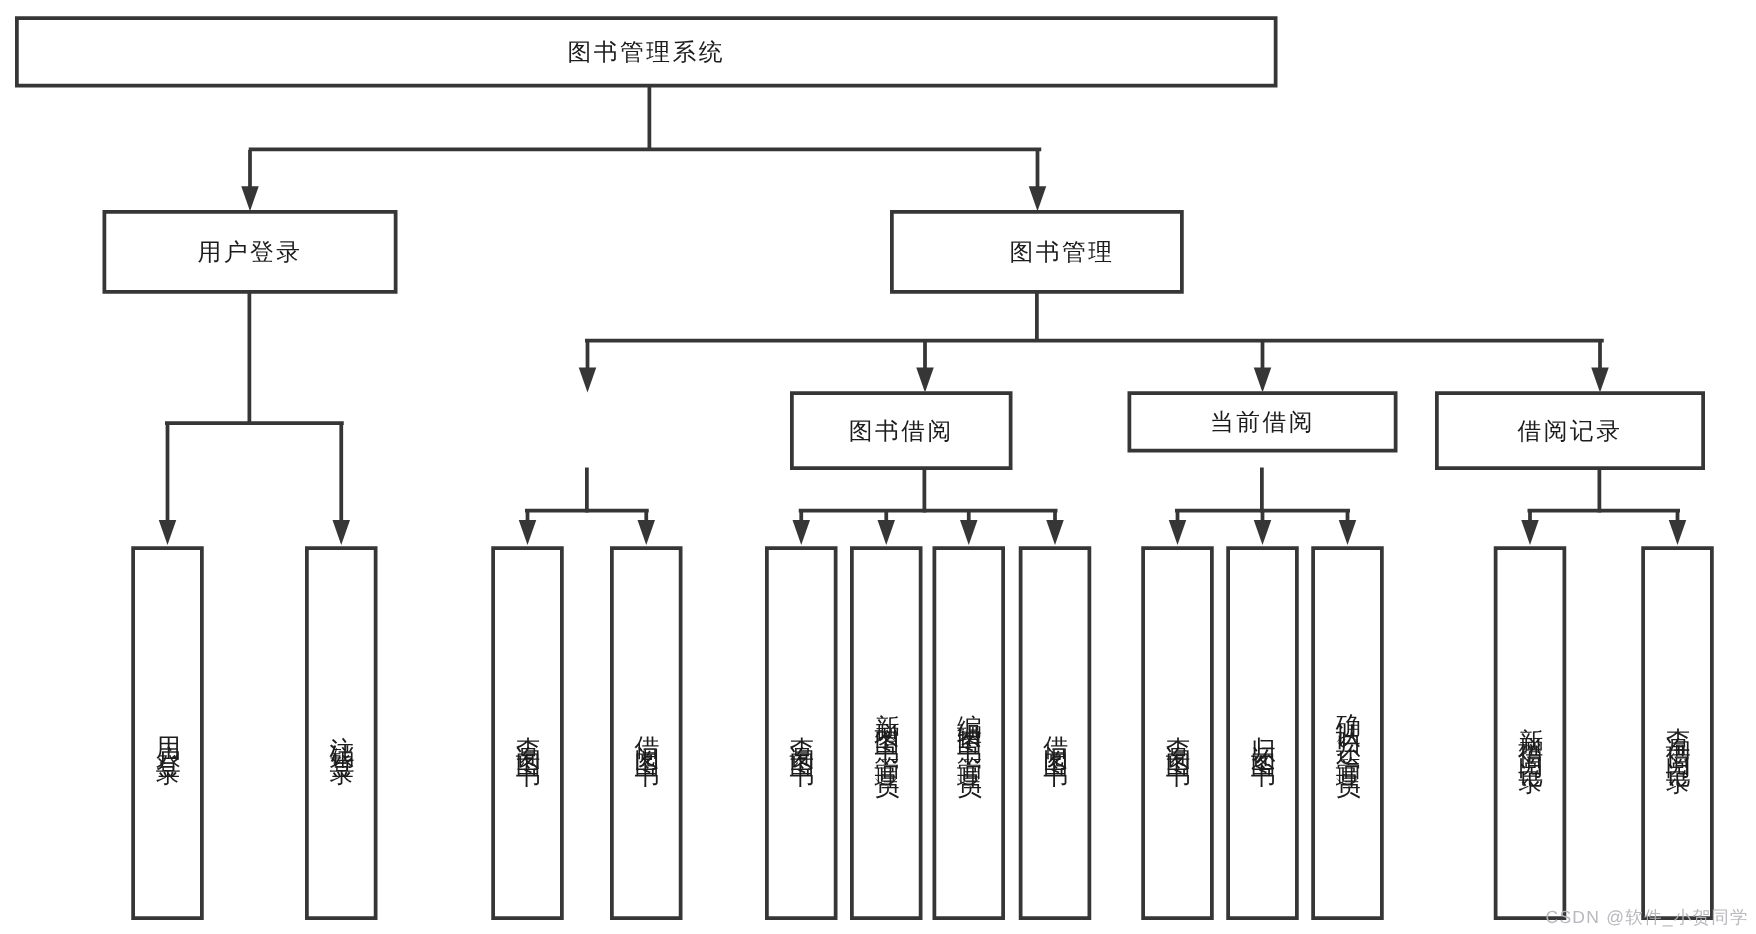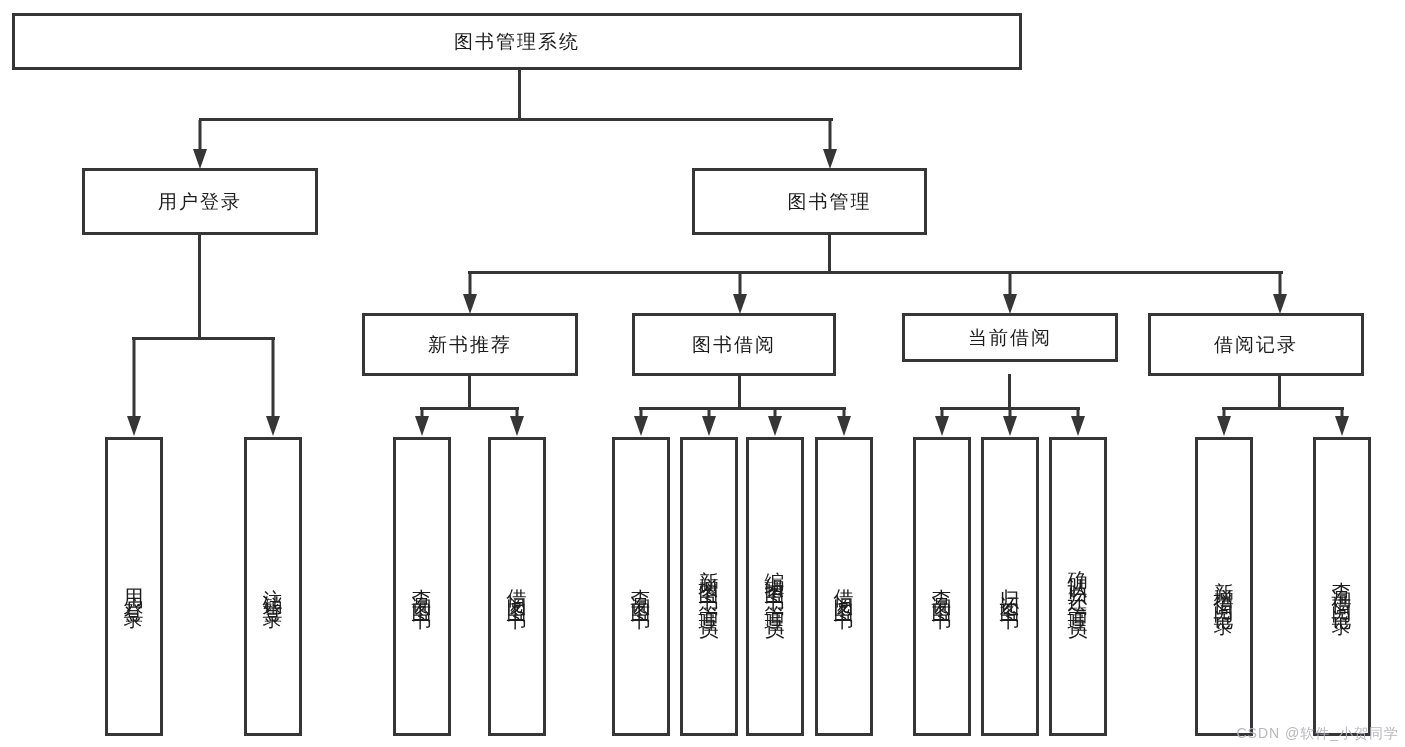--- a/index.html
+++ b/index.html
@@ -65,21 +65,21 @@
   <div class="arrow" style="left:192px; top:120px; height:49px;">
       <div class="shaft"></div>
       <div class="head"></div>
     </div>
   <div class="arrow" style="left:822px; top:120px; height:49px;">
       <div class="shaft"></div>
       <div class="head"></div>
     </div>
 
   <div class="node h-node" style="left:82px; top:168px; width:236px; height:67px;">用户登录</div>
-  <div class="node h-node" style="left:692px; top:168px; width:235px; height:67px;padding-left:40px;">图书管理</div>
+  <div class="node h-node" style="left:712px; top:168px; width:235px; height:67px;padding-left:40px;">图书管理</div>
 
   <div class="line" style="left:198px; top:233px; width:3px; height:107px;"></div>
   <div class="line" style="left:132px; top:337px; width:143px; height:3px;"></div>
   <div class="arrow" style="left:126px; top:339px; height:97px;">
       <div class="shaft"></div>
       <div class="head"></div>
     </div>
   <div class="arrow" style="left:265px; top:339px; height:97px;">
       <div class="shaft"></div>
       <div class="head"></div>
@@ -97,22 +97,21 @@
     </div>
   <div class="arrow" style="left:1002px; top:273px; height:41px;">
       <div class="shaft"></div>
       <div class="head"></div>
     </div>
   <div class="arrow" style="left:1272px; top:273px; height:41px;">
       <div class="shaft"></div>
       <div class="head"></div>
     </div>
 
-  <div class="node h-node" style="left:362px; top:313px; width:216px; height:63px;">新书推荐</div>
-  <div class="node h-node" style="left:632px; top:313px; width:204px; height:63px;">图书借阅</div>
+  <div class="node h-node" style="left:632px; top:313px; width:178px; height:63px;">图书借阅</div>
   <div class="node h-node" style="left:902px; top:313px; width:216px; height:49px;">当前借阅</div>
   <div class="node h-node" style="left:1148px; top:313px; width:216px; height:63px;">借阅记录</div>
 
   <div class="line" style="left:468px; top:374px; width:3px; height:36px;"></div>
   <div class="line" style="left:420px; top:407px; width:99px; height:3px;"></div>
   <div class="arrow" style="left:414px; top:409px; height:27px;">
       <div class="shaft"></div>
       <div class="head"></div>
     </div>
   <div class="arrow" style="left:509px; top:409px; height:27px;">

